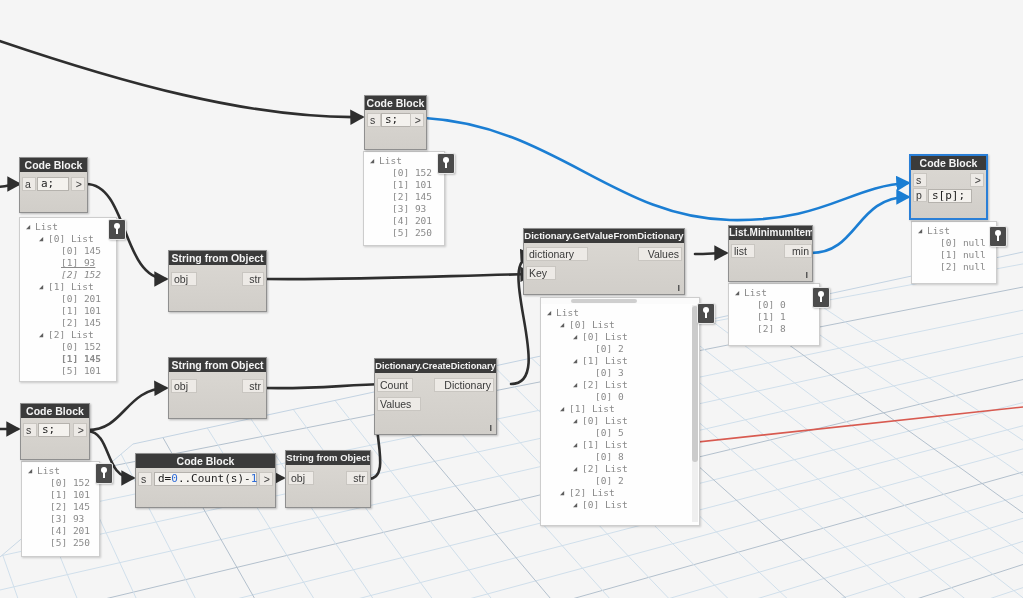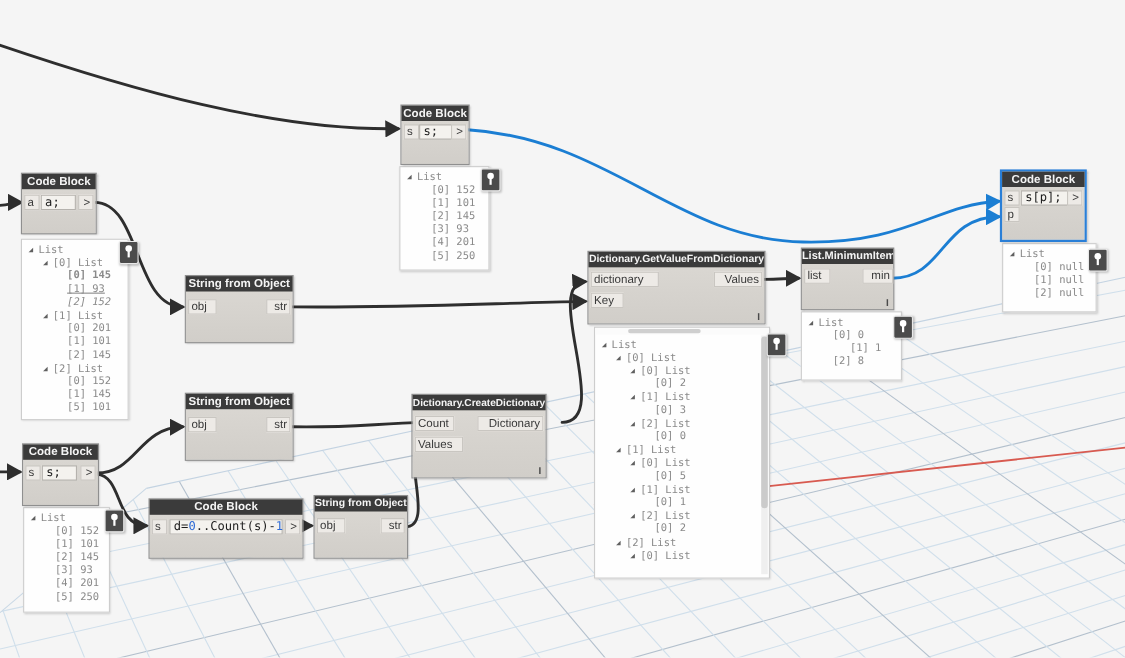--- a/index.html
+++ b/index.html
@@ -145,30 +145,30 @@
     </g>
     <g fill="none" stroke="#1b7ed3" stroke-width="2.6" stroke-linecap="round">
       <path d="M425,118 C555,126 615,218 730,220 C825,222 850,186 908,183" marker-end="url(#ahb)"></path>
       <path d="M811,253 C858,253 856,197 908,197" marker-end="url(#ahb)"></path>
     </g>
   </svg>
 
   <div class="bubble" style="left:19px;top:217px;width:92px;height:158px">
       <div class="row" style="padding-left: 4px;"><span class="exp">◢</span><span>List</span></div>
       <div class="row" style="padding-left: 17px;"><span class="exp">◢</span><span>[0] List</span></div>
-      <div class="row" style="padding-left: 39px; font-weight: bold;"><span>[0] 145</span></div>
+      <div class="row" style="padding-left: 39px;"><span>[0] 145</span></div>
       <div class="row" style="padding-left: 39px; text-decoration: underline;"><span>[1] 93</span></div>
       <div class="row" style="padding-left: 39px; font-style: italic;"><span>[2] 152</span></div>
       <div class="row" style="padding-left: 17px;"><span class="exp">◢</span><span>[1] List</span></div>
       <div class="row" style="padding-left: 39px;"><span>[0] 201</span></div>
       <div class="row" style="padding-left: 39px;"><span>[1] 101</span></div>
       <div class="row" style="padding-left: 39px;"><span>[2] 145</span></div>
       <div class="row" style="padding-left: 17px;"><span class="exp">◢</span><span>[2] List</span></div>
       <div class="row" style="padding-left: 39px;"><span>[0] 152</span></div>
-      <div class="row" style="padding-left: 39px;"><span>[1] 145</span></div>
+      <div class="row" style="padding-left: 39px; font-weight: bold;"><span>[1] 145</span></div>
       <div class="row" style="padding-left: 39px;"><span>[5] 101</span></div>
     </div>
   <div class="pin" style="left:108px;top:219px"></div>
 
   <div class="bubble" style="left:363px;top:151px;width:76px;height:88px">
       <div class="row" style="padding-left: 4px;"><span class="exp">◢</span><span>List</span></div>
       <div class="row" style="padding-left: 26px;"><span>[0] 152</span></div>
       <div class="row" style="padding-left: 26px;"><span>[1] 101</span></div>
       <div class="row" style="padding-left: 26px;"><span>[2] 145</span></div>
       <div class="row" style="padding-left: 26px;"><span>[3] 93</span></div>
@@ -200,32 +200,32 @@
       <div class="row" style="padding-left: 30px;"><span class="exp">◢</span><span>[0] List</span></div>
       <div class="row" style="padding-left: 52px;"><span>[0] 2</span></div>
       <div class="row" style="padding-left: 30px;"><span class="exp">◢</span><span>[1] List</span></div>
       <div class="row" style="padding-left: 52px;"><span>[0] 3</span></div>
       <div class="row" style="padding-left: 30px;"><span class="exp">◢</span><span>[2] List</span></div>
       <div class="row" style="padding-left: 52px;"><span>[0] 0</span></div>
       <div class="row" style="padding-left: 17px;"><span class="exp">◢</span><span>[1] List</span></div>
       <div class="row" style="padding-left: 30px;"><span class="exp">◢</span><span>[0] List</span></div>
       <div class="row" style="padding-left: 52px;"><span>[0] 5</span></div>
       <div class="row" style="padding-left: 30px;"><span class="exp">◢</span><span>[1] List</span></div>
-      <div class="row" style="padding-left: 52px;"><span>[0] 1</span></div>
+      <div class="row" style="padding-left: 52px;"><span>[0] 8</span></div>
       <div class="row" style="padding-left: 30px;"><span class="exp">◢</span><span>[2] List</span></div>
       <div class="row" style="padding-left: 52px;"><span>[0] 2</span></div>
       <div class="row" style="padding-left: 17px;"><span class="exp">◢</span><span>[2] List</span></div>
       <div class="row" style="padding-left: 30px;"><span class="exp">◢</span><span>[0] List</span></div>
     </div>
   <div class="pin" style="left:697px;top:303px"></div>
 
   <div class="bubble" style="left:728px;top:283px;width:86px;height:56px">
       <div class="row" style="padding-left: 4px;"><span class="exp">◢</span><span>List</span></div>
       <div class="row" style="padding-left: 26px;"><span>[0] 0</span></div>
-      <div class="row" style="padding-left: 26px; text-align: center;"><span>[1] 1</span></div>
+      <div class="row" style="padding-left: 26px;"><span>[1] 1</span></div>
       <div class="row" style="padding-left: 26px;"><span>[2] 8</span></div>
     </div>
   <div class="pin" style="left:812px;top:287px"></div>
 
   <div class="bubble" style="left:911px;top:221px;width:80px;height:56px">
       <div class="row" style="padding-left: 4px;"><span class="exp">◢</span><span>List</span></div>
       <div class="row" style="padding-left: 26px;"><span>[0] null</span></div>
       <div class="row" style="padding-left: 26px;"><span>[1] null</span></div>
       <div class="row" style="padding-left: 26px;"><span>[2] null</span></div>
     </div>
@@ -278,36 +278,36 @@
   </div>
 
   <div class="node" style="left:374px;top:358px;width:121px;height:75px">
     <span class="title t92">Dictionary.CreateDictionary</span>
     <span class="port" style="left:2px;top:19px;width:30px">Count</span>
     <span class="port" style="left:2px;top:38px;width:38px">Values</span>
     <span class="port out" style="right:2px;top:19px;width:54px">Dictionary</span>
     <span class="lacing">I</span>
   </div>
 
-  <div class="node" style="left:534px;top:228px;width:160px;height:65px">
+  <div class="node" style="left:523px;top:228px;width:160px;height:65px">
     <span class="title t95">Dictionary.GetValueFromDictionary</span>
     <span class="port" style="left:2px;top:18px;width:56px">dictionary</span>
     <span class="port" style="left:2px;top:37px;width:24px">Key</span>
     <span class="port out" style="right:2px;top:18px;width:38px">Values</span>
     <span class="lacing">I</span>
   </div>
 
   <div class="node" style="left:728px;top:225px;width:83px;height:55px">
     <span class="title" style="font-size:10px">List.MinimumItem</span>
     <span class="port" style="left:2px;top:18px;width:18px">list</span>
     <span class="port out" style="right:0;top:18px;width:22px">min</span>
     <span class="lacing">I</span>
   </div>
 
   <div class="node selected" style="left:910px;top:155px;width:75px;height:62px">
     <span class="title">Code Block</span>
     <span class="port" style="left:2px;top:17px;width:8px">s</span>
     <span class="port" style="left:2px;top:32px;width:8px">p</span>
-    <span class="codecell" style="left:17px;top:17px;width:36px"><span>s[p];</span></span>
+    <span class="codecell" style="left:17px;top:33px;width:36px"><span>s[p];</span></span>
     <span class="port out" style="right:2px;top:17px;width:8px">&gt;</span>
   </div>
 
 </div>
 
 </body></html>

